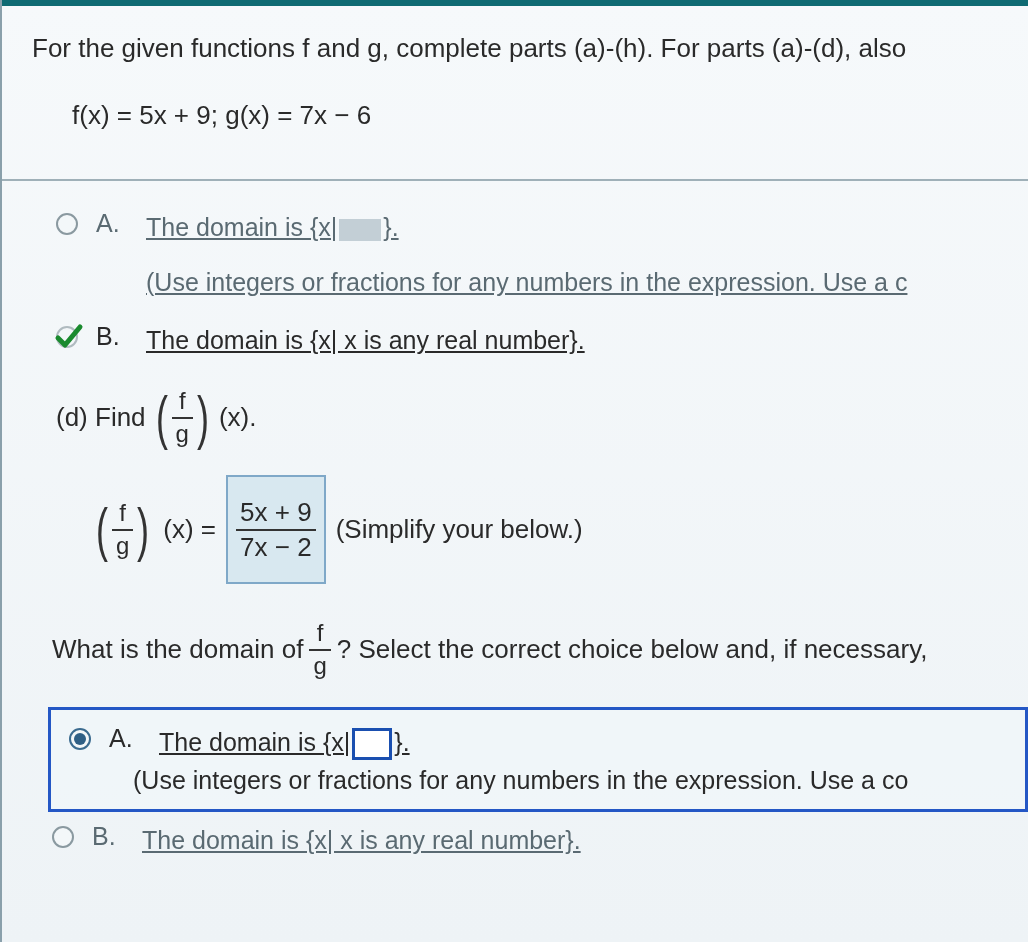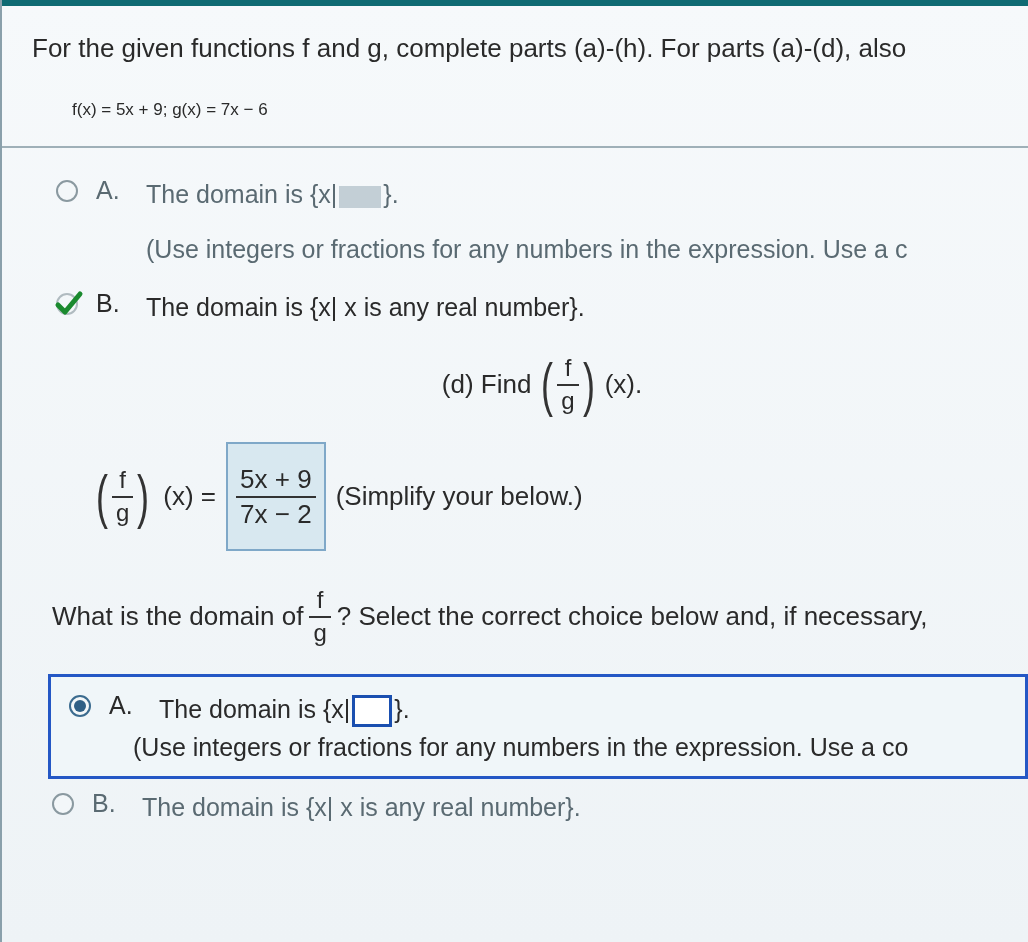--- a/index.html
+++ b/index.html
@@ -25,23 +25,23 @@
     top: 0; left: 0; right: 0;
     height: 6px;
     background: #0f6b73;
   }
   .prompt {
     font-size: 26px;
     line-height: 1.4;
     margin-bottom: 34px;
   }
   .funcs {
-    font-size: 17px;
+    font-size: 26px;
     margin-left: 40px;
-    margin-bottom: 26px;
+    margin-bottom: 48px;
   }
   .hr {
     border: none;
     border-top: 2px solid #9fb0b8;
     margin: 10px 0 28px -30px;
   }
   .row {
     display: flex;
     align-items: flex-start;
     gap: 14px;
@@ -81,20 +81,21 @@
     width: 30px; height: 30px;
   }
   .letter {
     font-size: 25px;
     width: 36px;
     flex-shrink: 0;
   }
   .opt-text {
     font-size: 25px;
     line-height: 1.45;
+    text-decoration: underline;
   }
   .blank {
     display: inline-block;
     width: 42px; height: 22px;
     background: #c3cfd6;
     vertical-align: middle;
     margin: 0 2px;
   }
   .blank.boxed {
     background: #fff;
@@ -121,21 +122,21 @@
     vertical-align: middle;
     line-height: 1.1;
   }
   .vfrac .num, .vfrac .den { padding: 0 4px; }
   .vfrac .bar {
     width: 100%;
     border-top: 2px solid #333;
     margin: 2px 0;
   }
   .vfrac.small .num, .vfrac.small .den { font-size: 24px; }
-  .inline-math { font-size: 26px; display: flex; align-items: center; flex-wrap: wrap; gap: 6px; justify-content: center; }
+  .inline-math { font-size: 26px; display: flex; align-items: center; flex-wrap: wrap; gap: 6px; }
   .answer-box {
     border: 2px solid #7fa8c8;
     background: #d8e8f0;
     padding: 21px 8px;
   }
   .section-d {
     margin-left: 24px;
     margin-top: 30px;
     font-size: 26px;
   }

